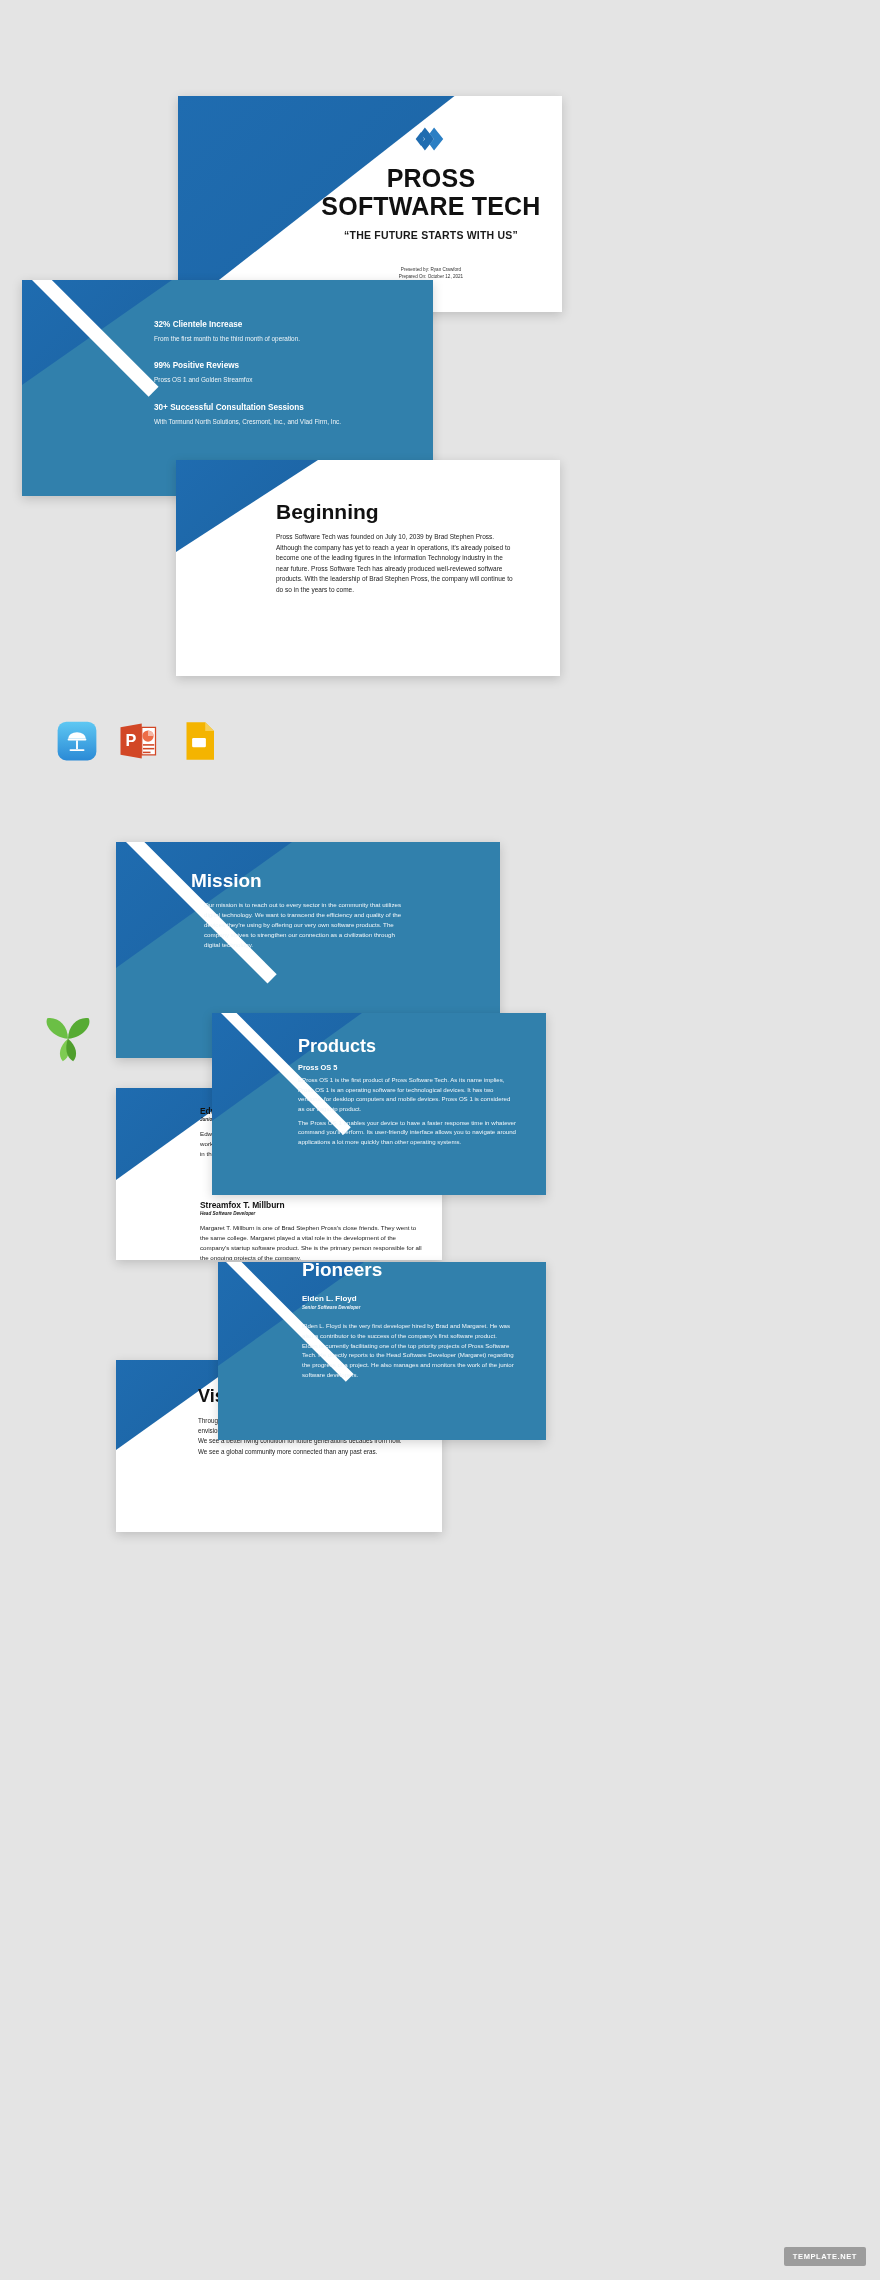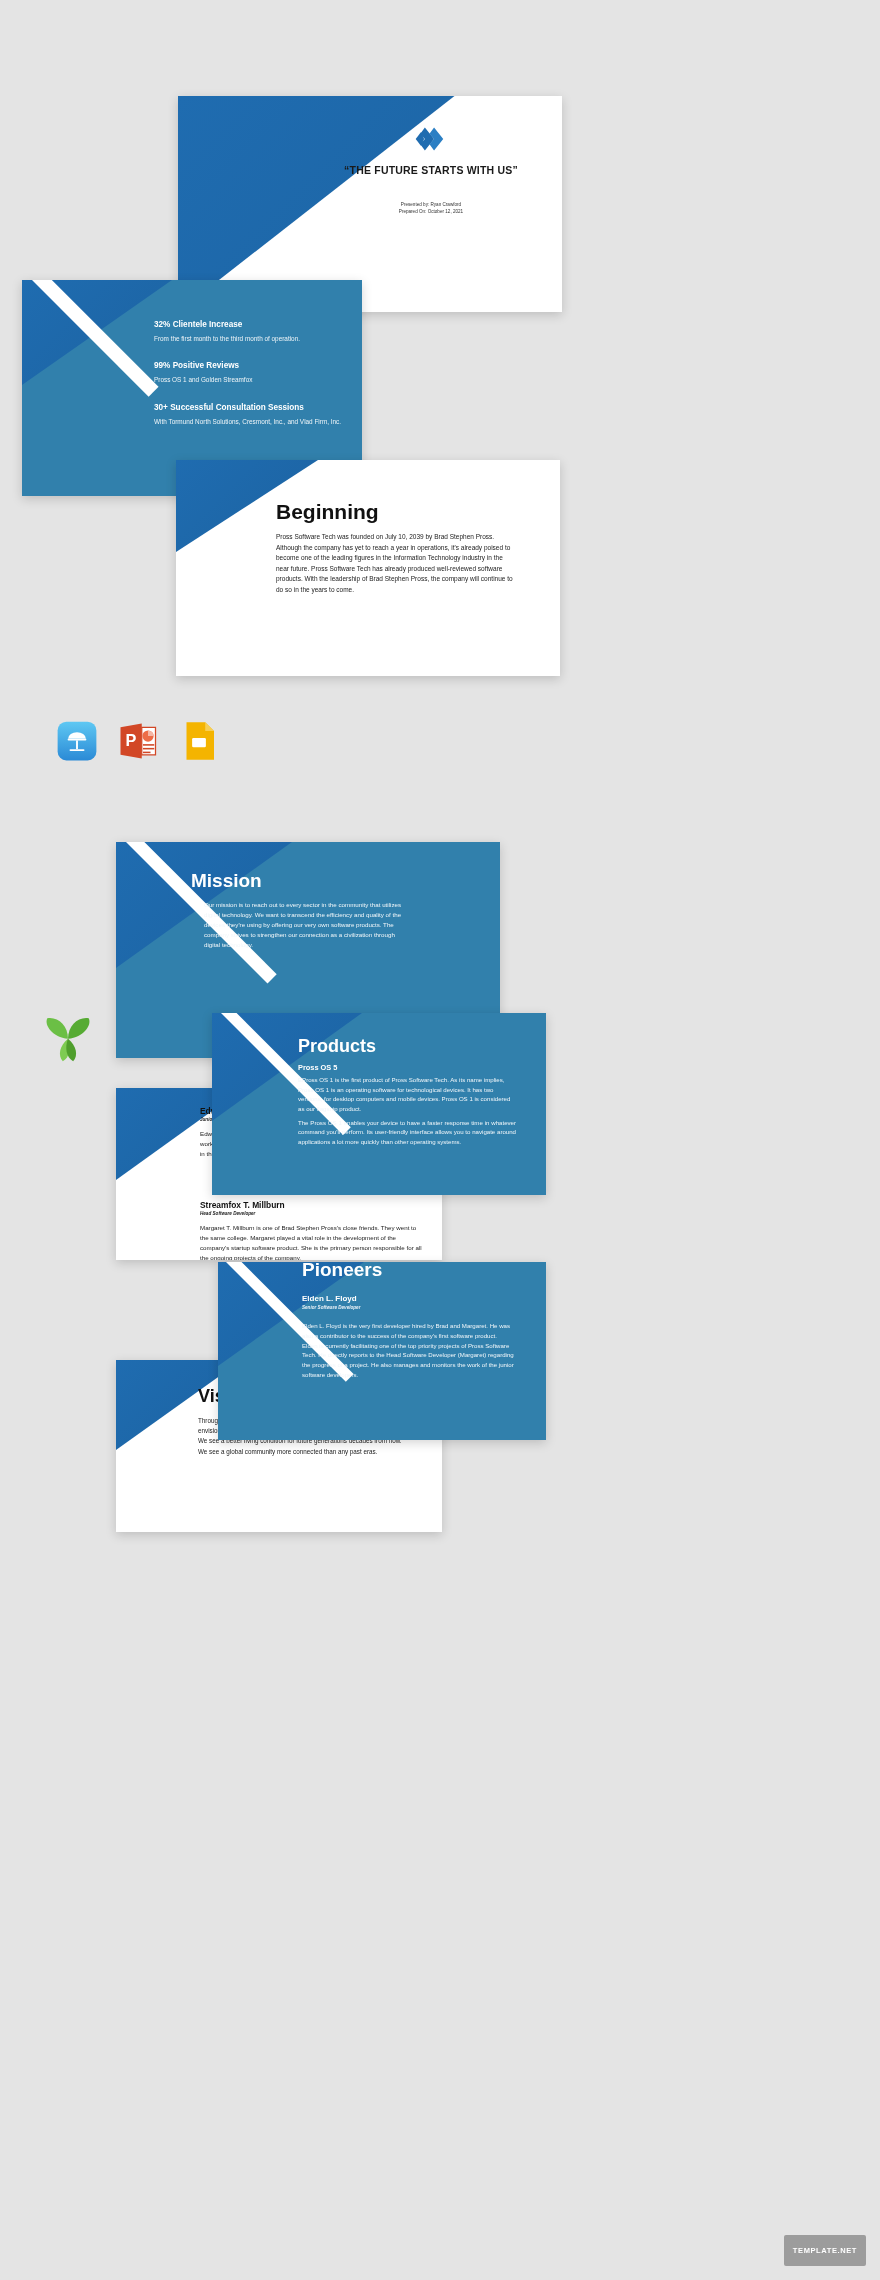--- a/index.html
+++ b/index.html
@@ -65,21 +65,21 @@
     color: #1a1a1a;
   }
   .presented {
     margin-top: 26px;
     font-size: 4.6px;
     line-height: 1.45;
     color: #333;
   }
 
   
-  #slide-stats { left: 22px; top: 280px; width: 340px; height: 216px; }
+  #slide-stats { left: 22px; top: 280px; width: 411px; height: 216px; }
   #slide-stats .wedge {
     width: 150px; height: 105px;
     clip-path: polygon(0 0, 100% 0, 0 100%);
   }
   #slide-stats .slash {
     width: 14px; height: 230px;
     top: -46px; left: -36px;
     transform: rotate(-45deg);
     transform-origin: top left;
   }
@@ -276,37 +276,41 @@
 
   
   .watermark {
     position: absolute;
     right: 14px; bottom: 14px;
     background: #9c9c9c;
     color: #ffffff;
     font-size: 7.5px;
     font-weight: 700;
     letter-spacing: 0.6px;
-    padding: 11px 9px;
+    padding: 5px 9px;
     border-radius: 2px;
   }
 </style>
 </head>
 <body>
 
 <div class="stage">
 
   <div class="slide" id="slide-title">
     <div class="wedge"></div>
     <div class="title-content">
       <svg class="logo-mark" viewBox="0 0 44 34">
         <path d="M14 2 L26 17 L14 32 L8 24 L14 17 L8 10 Z" fill="#1f6cb0"></path>
         <path d="M26 2 L38 17 L26 32 L20 24 L26 17 L20 10 Z" fill="#2b7fc4"></path>
         <path d="M2 17 L9 8 L13 17 L9 26 Z" fill="#1f6cb0"></path>
       </svg>
+      <div class="co-name">
+        <div>PROSS</div>
+        <div>SOFTWARE TECH</div>
+      </div>
       <div class="tagline">“THE FUTURE STARTS WITH US”</div>
       <div class="presented">
         <div>Presented by: Ryan Crawford</div>
         <div>Prepared On: October 12, 2021</div>
       </div>
     </div>
   </div>
 
   <div class="slide blue" id="slide-stats">
     <div class="wedge"></div>

